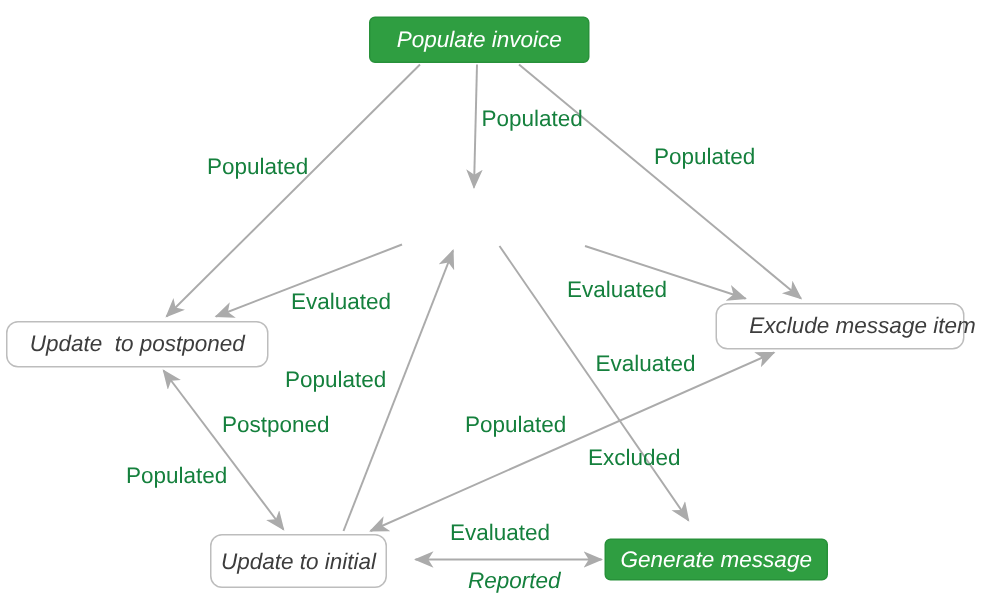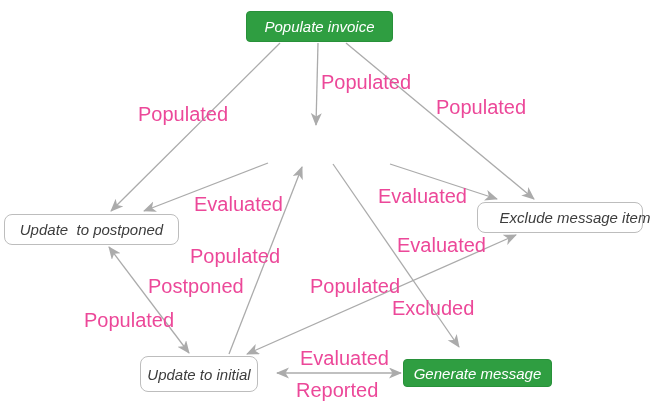--- a/index.html
+++ b/index.html
@@ -38,22 +38,22 @@
     color: #ffffff;
   }
   .node.white {
     background: #ffffff;
     border: 1px solid #bdbdbd;
     border-radius: 8px;
     color: #3d3d3d;
   }
   .edge-label {
     position: absolute;
-    font-size: 20px;
-    color: #ec4899;
+    font-size: 15px;
+    color: #15803d;
     white-space: pre;
     pointer-events: none;
   }
 </style>
 </head>
 <body>
 
 <div id="diagram-canvas">
     <svg id="edge-layer" width="655" height="408">
       <defs>
@@ -77,19 +77,19 @@
     <div class="edge-label" style="left: 436px; top: 96px;">Populated</div>
     <div class="edge-label" style="left: 194px; top: 193px;">Evaluated</div>
     <div class="edge-label" style="left: 378px; top: 185px;">Evaluated</div>
     <div class="edge-label" style="left: 397px; top: 234px;">Evaluated</div>
     <div class="edge-label" style="left: 190px; top: 245px;">Populated</div>
     <div class="edge-label" style="left: 148px; top: 275px;">Postponed</div>
     <div class="edge-label" style="left: 84px; top: 309px;">Populated</div>
     <div class="edge-label" style="left: 310px; top: 275px;">Populated</div>
     <div class="edge-label" style="left: 392px; top: 297px;">Excluded</div>
     <div class="edge-label" style="left: 300px; top: 347px;">Evaluated</div>
-    <div class="edge-label" style="left: 296px; top: 379px;">Reported</div>
+    <div class="edge-label" style="left: 312px; top: 379px; font-style: italic;">Reported</div>
     <div class="node green" style="left: 246px; top: 11px; width: 147px; height: 31px;">Populate invoice</div>
     <div class="node white" style="left: 4px; top: 214px; width: 175px; height: 31px;">Update  to postponed</div>
     <div class="node white" style="left: 477px; top: 202px; width: 166px; height: 31px; padding-left: 30px;">Exclude message item</div>
     <div class="node white" style="left: 140px; top: 356px; width: 118px; height: 36px;">Update to initial</div>
     <div class="node green" style="left: 403px; top: 359px; width: 149px; height: 28px;">Generate message</div>
   </div>
 
 </body></html>

